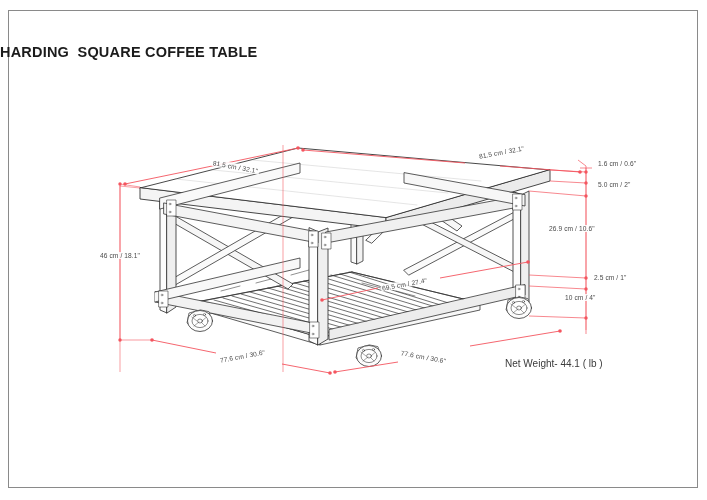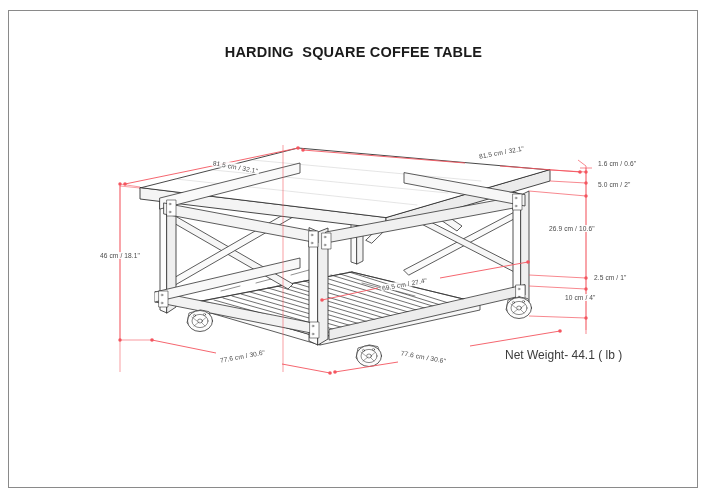--- a/index.html
+++ b/index.html
@@ -29,32 +29,31 @@
     height: 478px;
     border: 1px solid #8a8a8a;
     box-sizing: border-box;
     pointer-events: none;
   }
   #title {
     position: absolute;
     left: 0;
     top: 44px;
     width: 707px;
-    text-align: center;
     font-size: 14.5px;
     font-weight: bold;
     letter-spacing: 0.2px;
     color: #1b1b1b;
     white-space: pre;
   }
   #net-weight {
     position: absolute;
     left: 505px;
-    top: 348px;
-    font-size: 12px;
+    top: 358px;
+    font-size: 10px;
     color: #3b3b3b;
     white-space: pre;
   }
   #drawing {
     position: absolute;
     left: 0; top: 0;
     width: 707px;
     height: 500px;
   }
   .dim-label {

